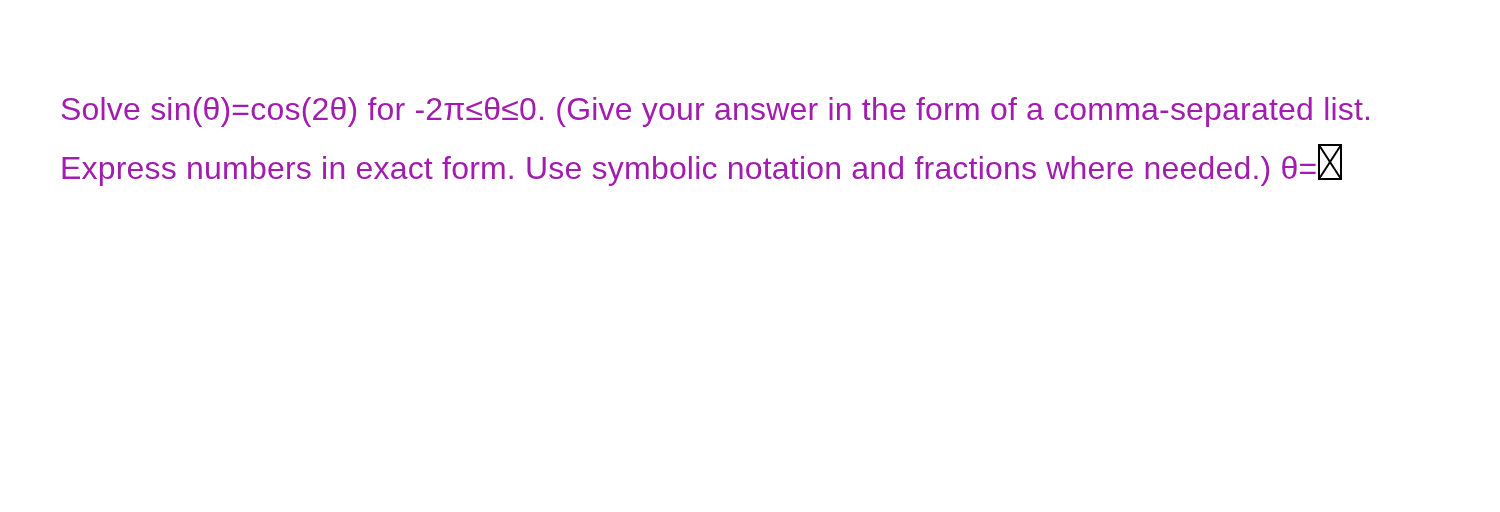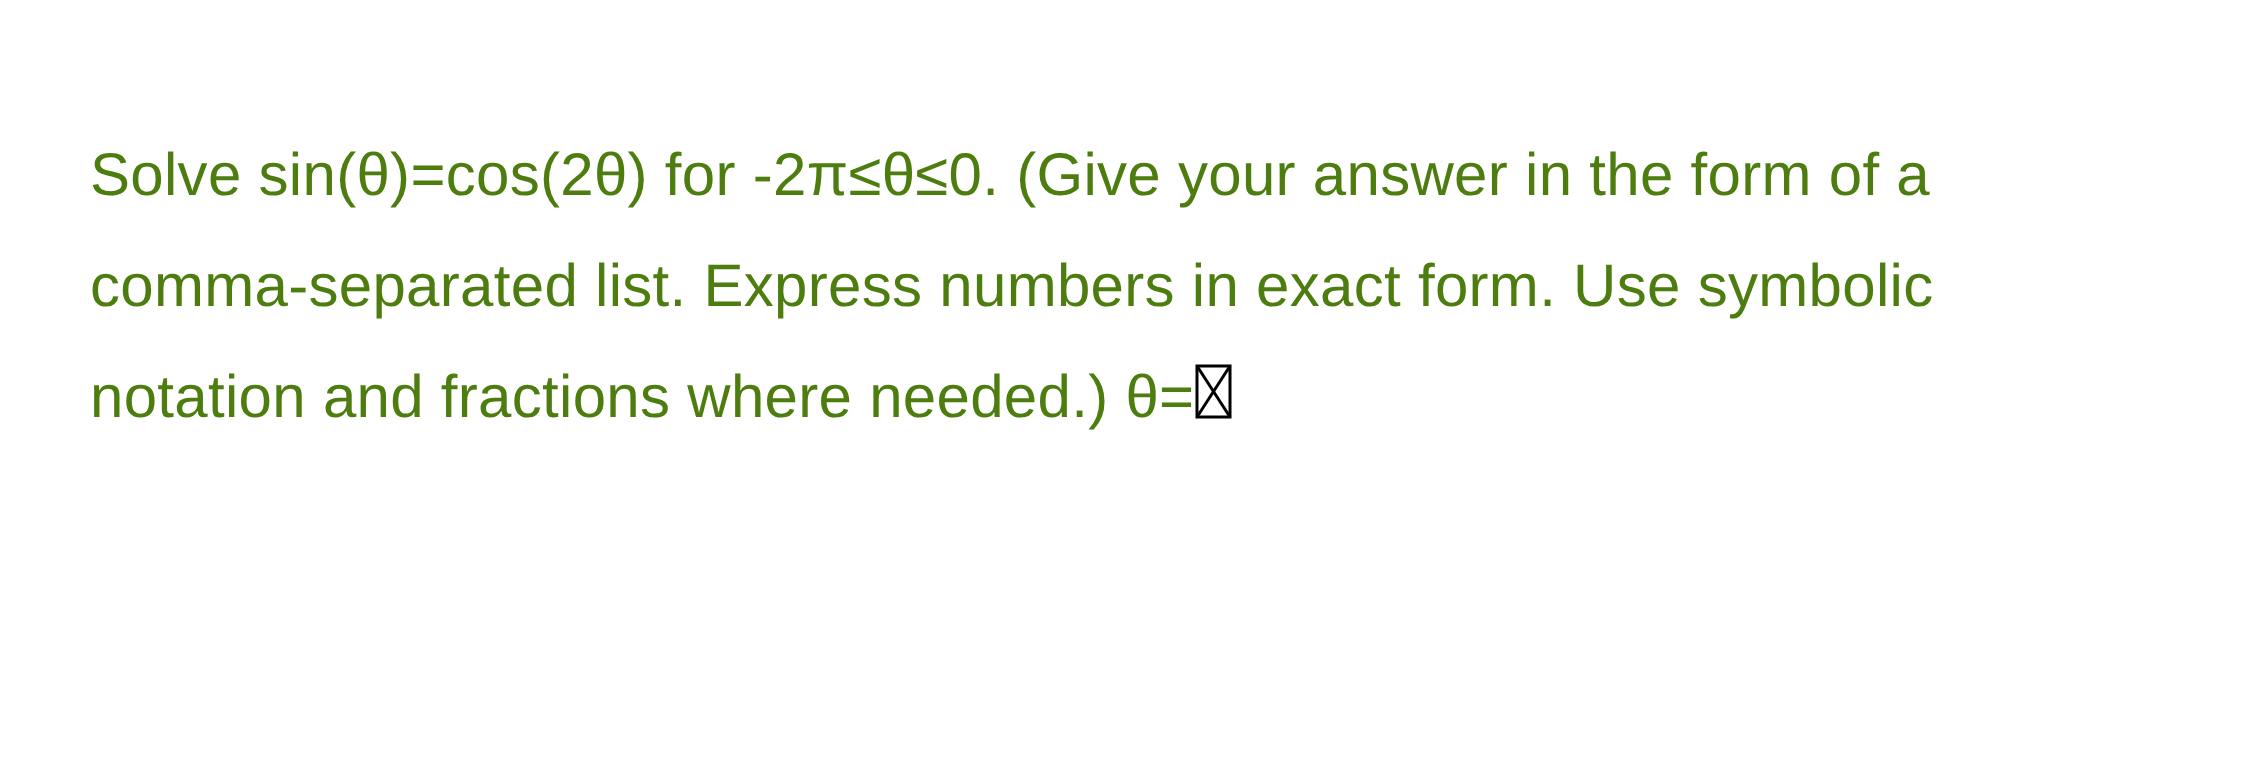--- a/index.html
+++ b/index.html
@@ -10,23 +10,23 @@
     body {
       width: 1500px;
       height: 512px;
       background: #ffffff;
       font-family: -apple-system, BlinkMacSystemFont, "Segoe UI", Helvetica, Arial, sans-serif;
       padding: 80px 60px 60px 60px;
       display: flex;
       align-items: flex-start;
     }
     .problem-text {
-      font-size: 40px;
+      font-size: 32px;
       line-height: 1.85;
-      color: #4d7c0f;
+      color: #a21caf;
       font-weight: 400;
       letter-spacing: 0.2px;
     }
     .placeholder-box {
       display: inline-block;
       vertical-align: baseline;
       position: relative;
       top: 2px;
     }
   </style>

